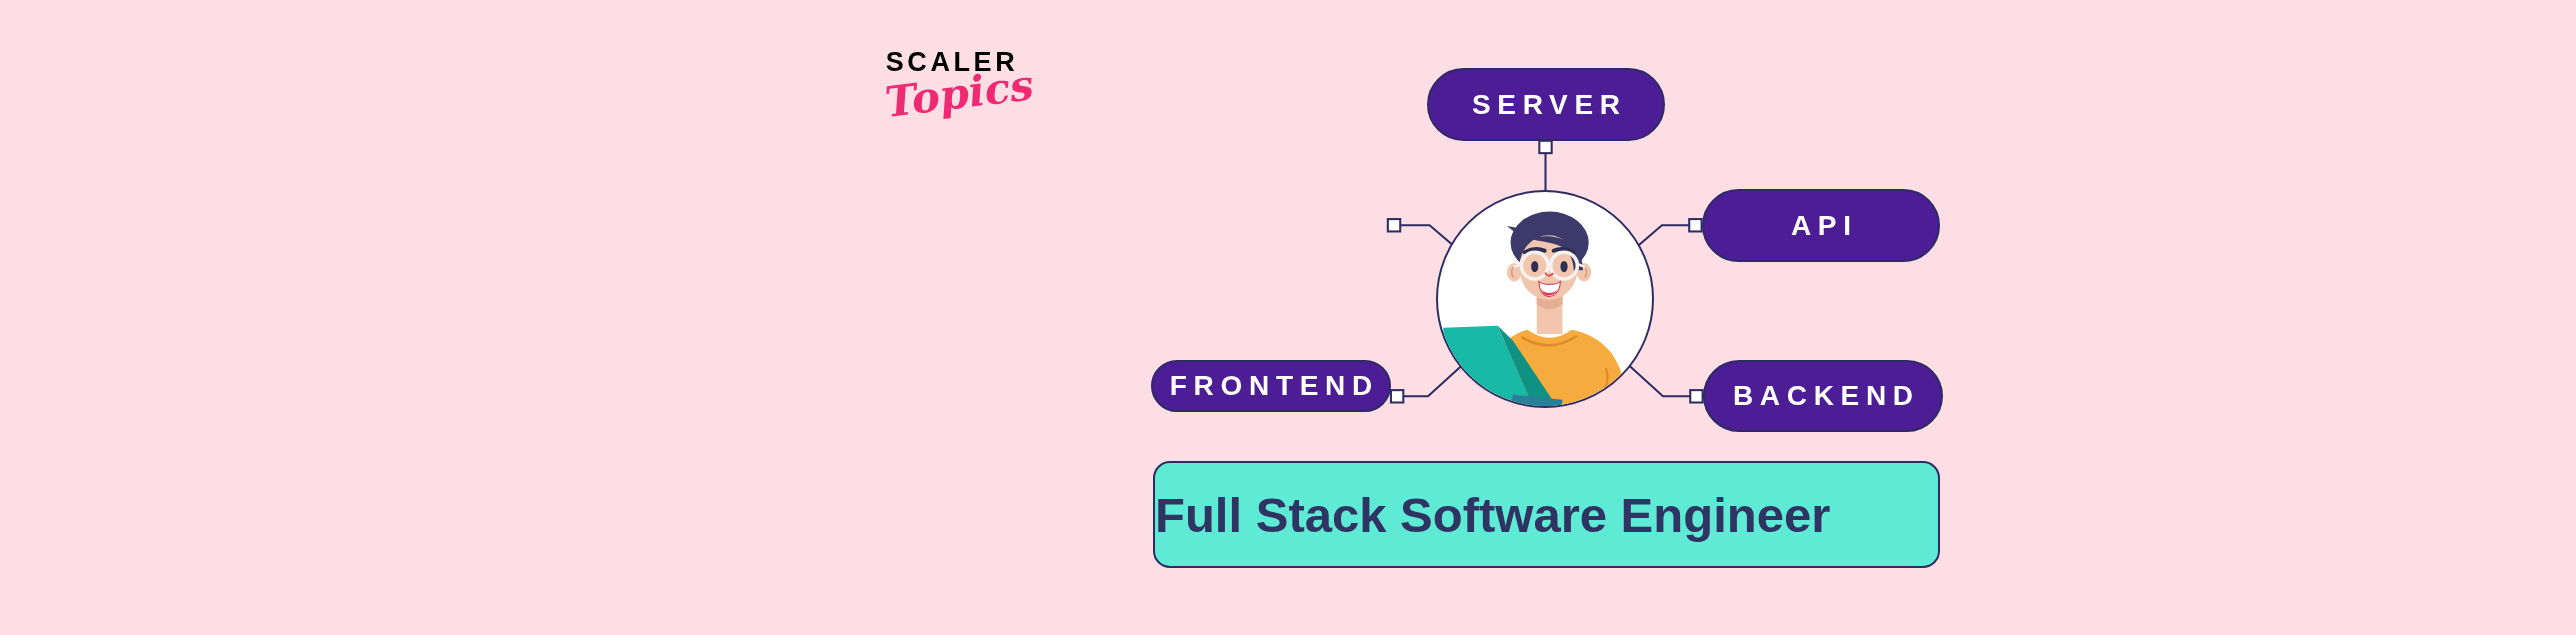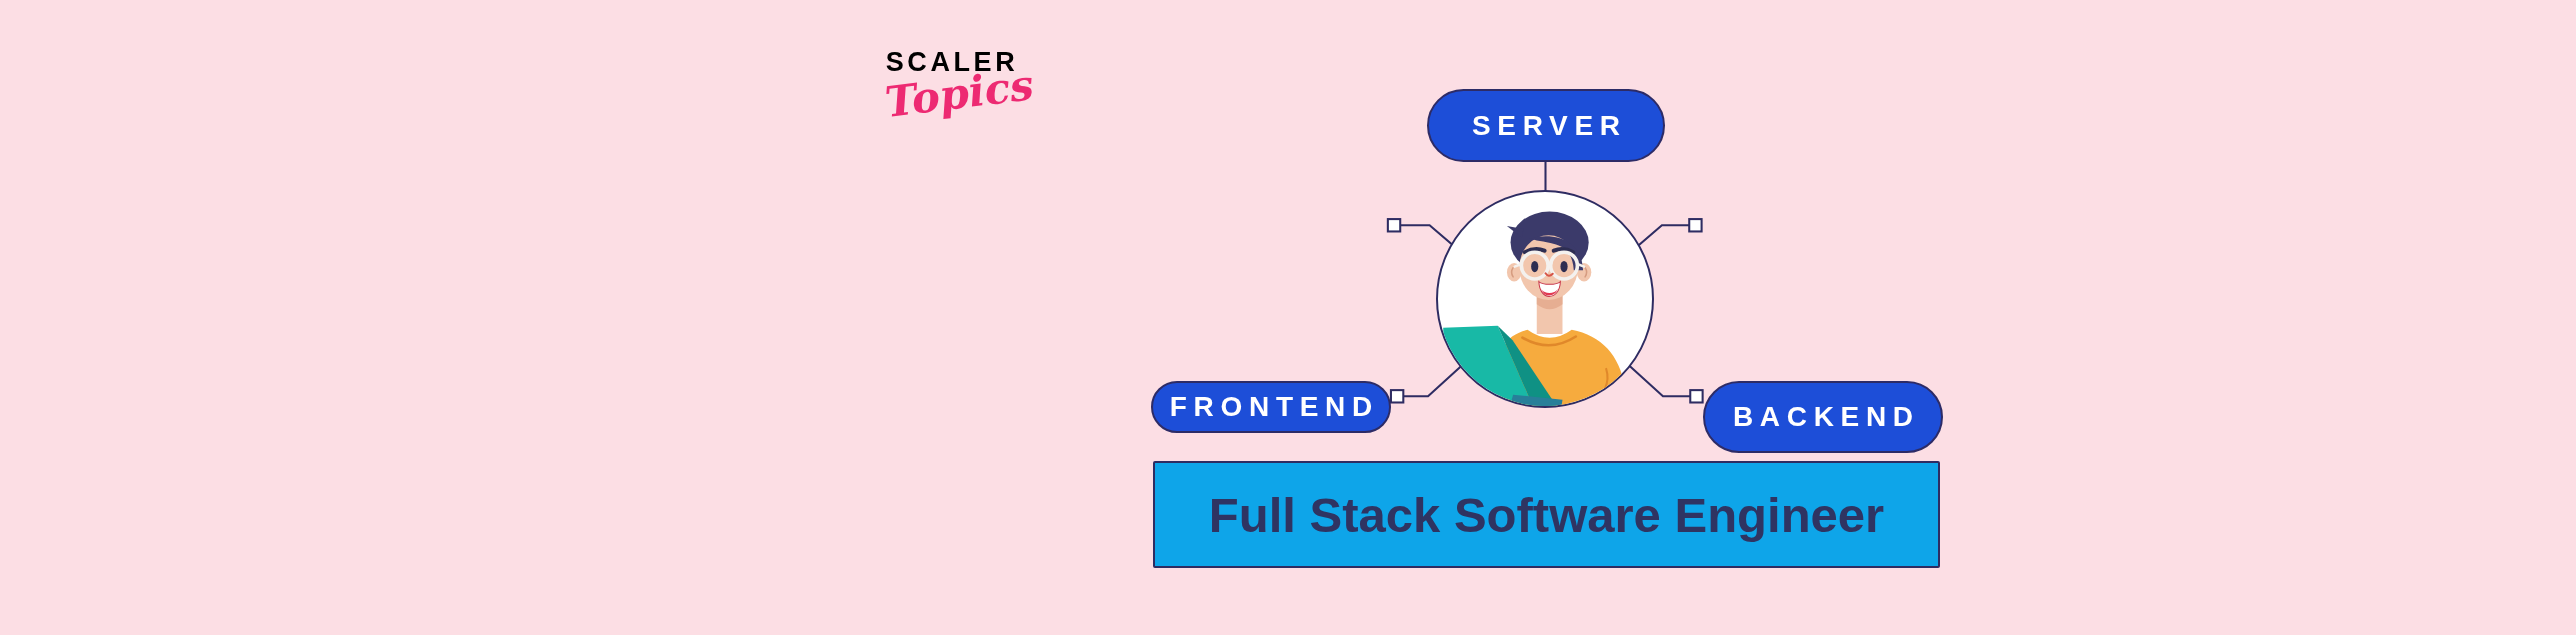--- a/index.html
+++ b/index.html
@@ -45,28 +45,27 @@
     width: 3091px;
     height: 636px;
     pointer-events: none;
   }
   .conn-line { stroke: #2e2c62; stroke-width: 4; fill: none; }
   .conn-square { fill: #ffffff; stroke: #2e2c62; stroke-width: 4; }
 
   
   .pill {
     position: absolute;
-    background: #1d4ed8;
+    background: #4c1d95;
     border: 2.1px solid #2d2b66;
     border-radius: 41px;
     box-sizing: border-box;
     display: flex;
     align-items: center;
     justify-content: center;
-    margin-top: 21px;
   }
   .pill span {
     color: #ffffff;
     font-size: 28px;
     font-weight: 700;
     letter-spacing: 6.7px;
     padding-left: 6.7px; 
     white-space: nowrap;
   }
   .pill-server   { left: 1427px; top: 68px; width: 238px; height: 73px; }
@@ -91,26 +90,26 @@
   .avatar-circle svg { position: absolute; left: -2.1px; top: -2.1px; width: 218px; height: 218px; }
 
   
   .title-box {
     position: absolute;
     left: 1153px;
     top: 461px;
     width: 787px;
     height: 107px;
     box-sizing: border-box;
-    background: #0ea5e9;
+    background: #5eead4;
     border: 2.1px solid #2e2c62;
-    border-radius: 2px;
+    border-radius: 17px;
     display: flex;
     align-items: center;
-    justify-content: center;
+    justify-content: flex-start;
   }
   .title-box span {
     color: #2f3462;
     font-size: 49px;
     font-weight: 700;
     white-space: nowrap;
   }
 </style>
 </head>
 <body>
@@ -131,20 +130,23 @@
     <rect class="conn-square" x="2988" y="273" width="24" height="24"></rect>
     <rect class="conn-square" x="2694" y="425" width="24" height="24"></rect>
     <rect class="conn-square" x="3279" y="425" width="24" height="24"></rect>
     <rect class="conn-square" x="2700" y="757" width="24" height="24"></rect>
     <rect class="conn-square" x="3281" y="757" width="24" height="24"></rect>
   </svg>
 
   <div class="pill pill-server">
     <span>SERVER</span>
   </div>
+  <div class="pill pill-api">
+    <span>API</span>
+  </div>
   <div class="pill pill-frontend">
     <span>FRONTEND</span>
   </div>
   <div class="pill pill-backend">
     <span>BACKEND</span>
   </div>
 
   <div class="avatar-circle">
     <svg viewBox="0 0 424 424">
 

